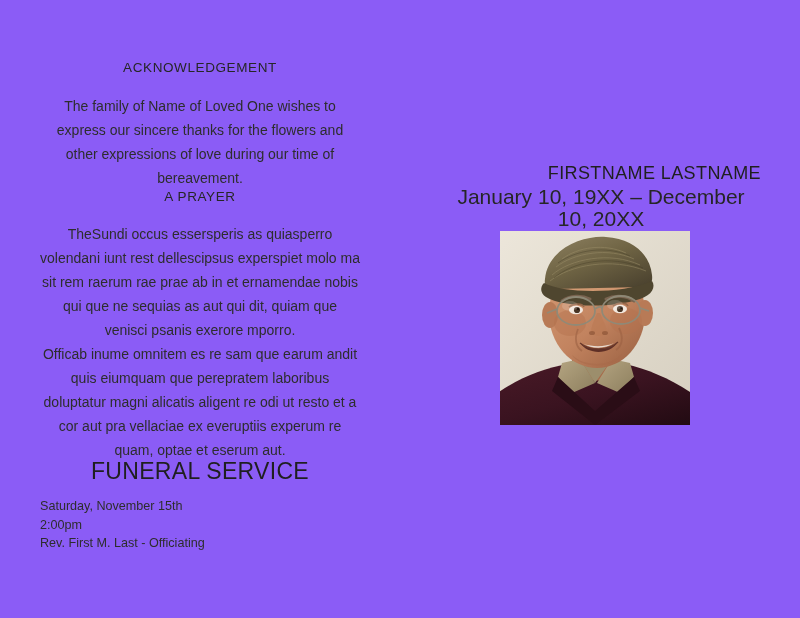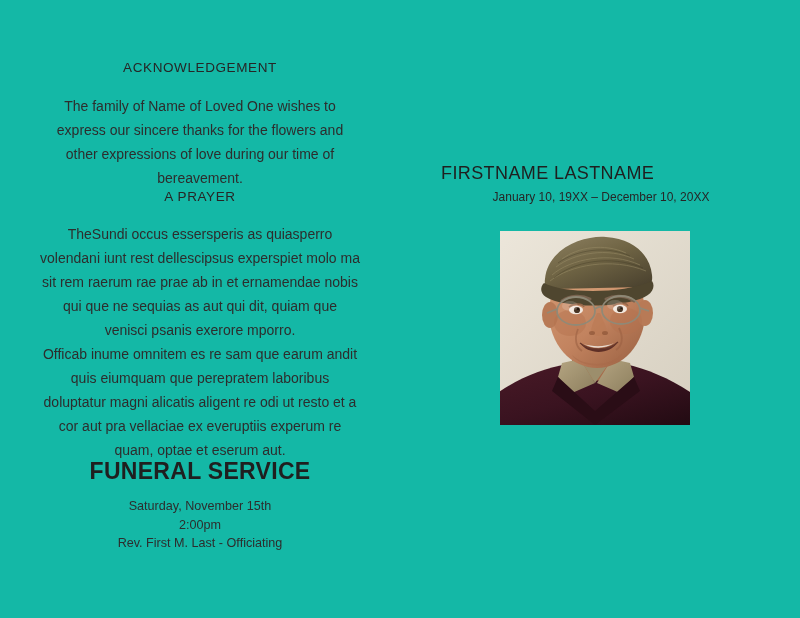--- a/index.html
+++ b/index.html
@@ -12,21 +12,21 @@
     height: 618px;
     position: relative;
     font-family: "Liberation Sans", sans-serif;
     color: #2d2d2d;
     overflow: hidden;
   }
 
   .page {
     position: absolute;
     inset: 0;
-    background: #14b8a6;
+    background: #8b5cf6;
   }
 
   
   .panel-left {
     position: absolute;
     left: 40px;
     top: 0;
     width: 320px;
     height: 618px;
   }
@@ -58,61 +58,60 @@
   
   #service-block {
     position: absolute;
     left: 0;
     top: 458px;
     width: 320px;
   }
   #service-heading {
     text-align: center;
     font-size: 23px;
-    font-weight: 700;
+    font-weight: 400;
     letter-spacing: 0.3px;
     color: #1f1f1f;
     margin: 0 0 12px 0;
   }
   .service-line {
-    text-align: center;
     font-size: 12.6px;
     line-height: 18.5px;
     color: #2d2d2d;
   }
 
   
   .panel-right {
     position: absolute;
     left: 441px;
     top: 0;
     width: 320px;
     height: 618px;
   }
 
   #memorial-name {
     position: absolute;
     left: 0;
     top: 163px;
     width: 320px;
-    text-align: left;
+    text-align: right;
     font-size: 18px;
     font-weight: 400;
     letter-spacing: 0.4px;
     color: #1f1f1f;
     margin: 0;
   }
 
   #memorial-dates {
     position: absolute;
     left: 10px;
     top: 186px;
     width: 300px;
     text-align: center;
-    font-size: 12px;
+    font-size: 21px;
     line-height: 22px;
     color: #262626;
   }
 
   
   #portrait-photo {
     position: absolute;
     left: 59px;   
     top: 231px;
     width: 190px;

